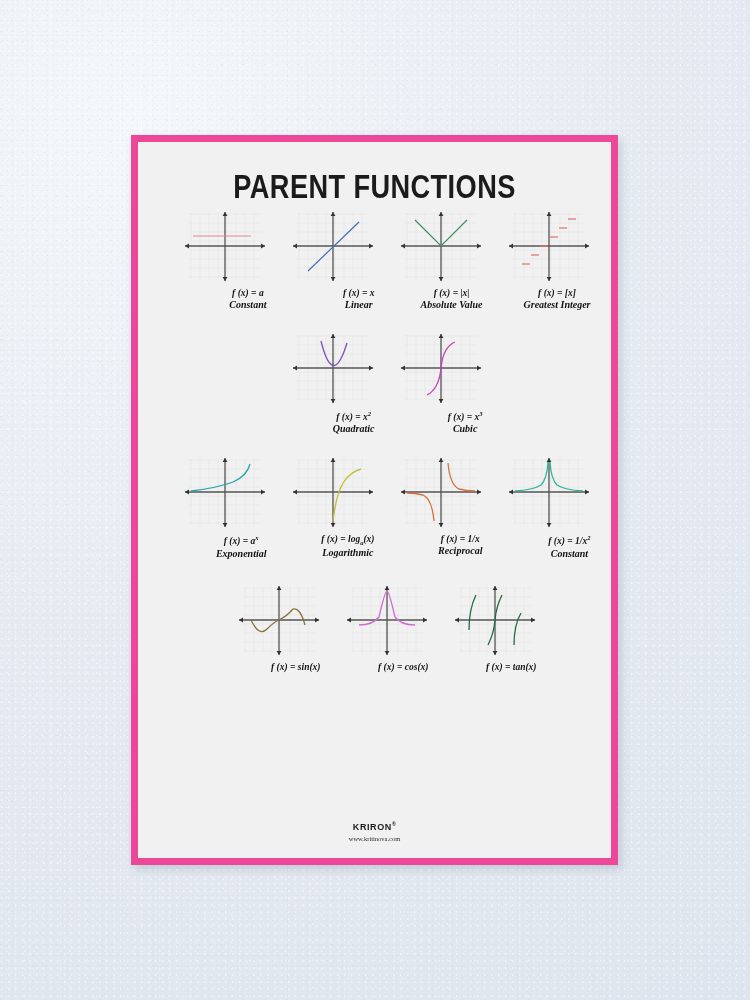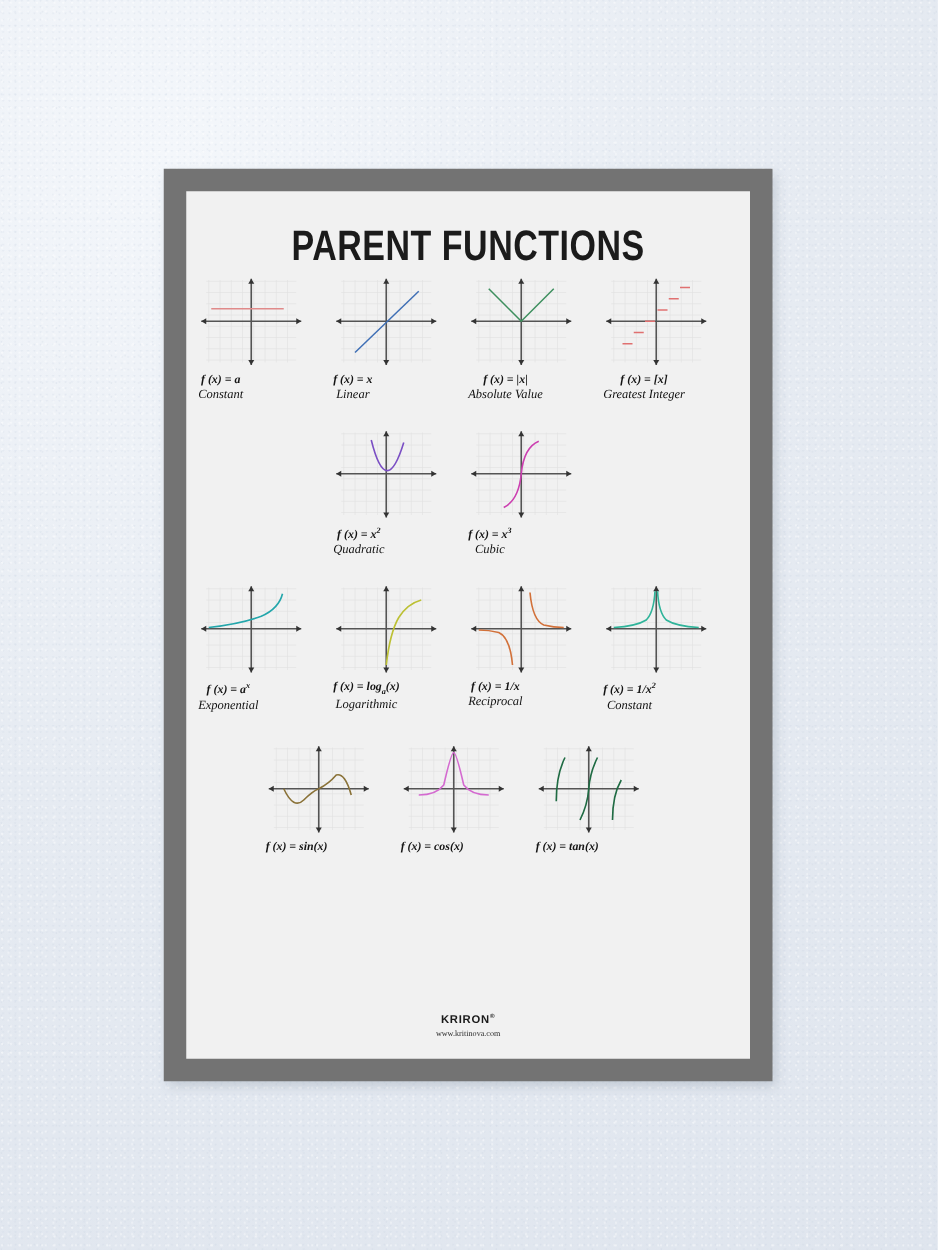--- a/index.html
+++ b/index.html
@@ -35,22 +35,22 @@
     background-size: 7px 7px, 9px 9px, 5px 5px, 11px 11px;
   }
 
   
   #poster-frame {
     position: absolute;
     left: 131px;
     top: 135px;
     width: 487px;
     height: 730px;
-    background: #737373;
-    padding: 18px;
+    background: #ec4899;
+    padding: 7px;
     box-shadow: 3px 4px 9px rgba(120,132,150,.30);
   }
   #poster {
     width: 100%;
     height: 100%;
     background: #f1f1f1;
     position: relative;
     padding-top: 27px;
   }
 
@@ -72,21 +72,21 @@
     display: flex;
     justify-content: center;
     align-items: flex-start;
   }
   .fn-row.cols4 .fn-cell { width: 108px; }
   .fn-row.cols3 .fn-cell { width: 108px; }
 
   .fn-cell {
     display: flex;
     flex-direction: column;
-    align-items: flex-start;
+    align-items: flex-end;
   }
 
   .graph-box {
     width: 84px;
     height: 76px;
     position: relative;
   }
   .graph-box svg { display: block; width: 84px; height: 76px; }
 
   .fn-labels {
@@ -100,21 +100,21 @@
     font-weight: bold;
     font-size: 9.5px;
     color: #141414;
     white-space: nowrap;
   }
   .fn-eq sub { font-size: 6.5px; font-style: italic; }
   .fn-eq sup { font-size: 6.5px; font-style: italic; }
   .fn-name {
     font-family: "Liberation Serif", serif;
     font-style: italic;
-    font-weight: normal;
+    font-weight: bold;
     font-size: 10px;
     color: #101010;
     white-space: nowrap;
   }
 
   .row-gap { height: 20px; }
   .row-gap-big { height: 24px; }
 
   
   #footer-brand {

